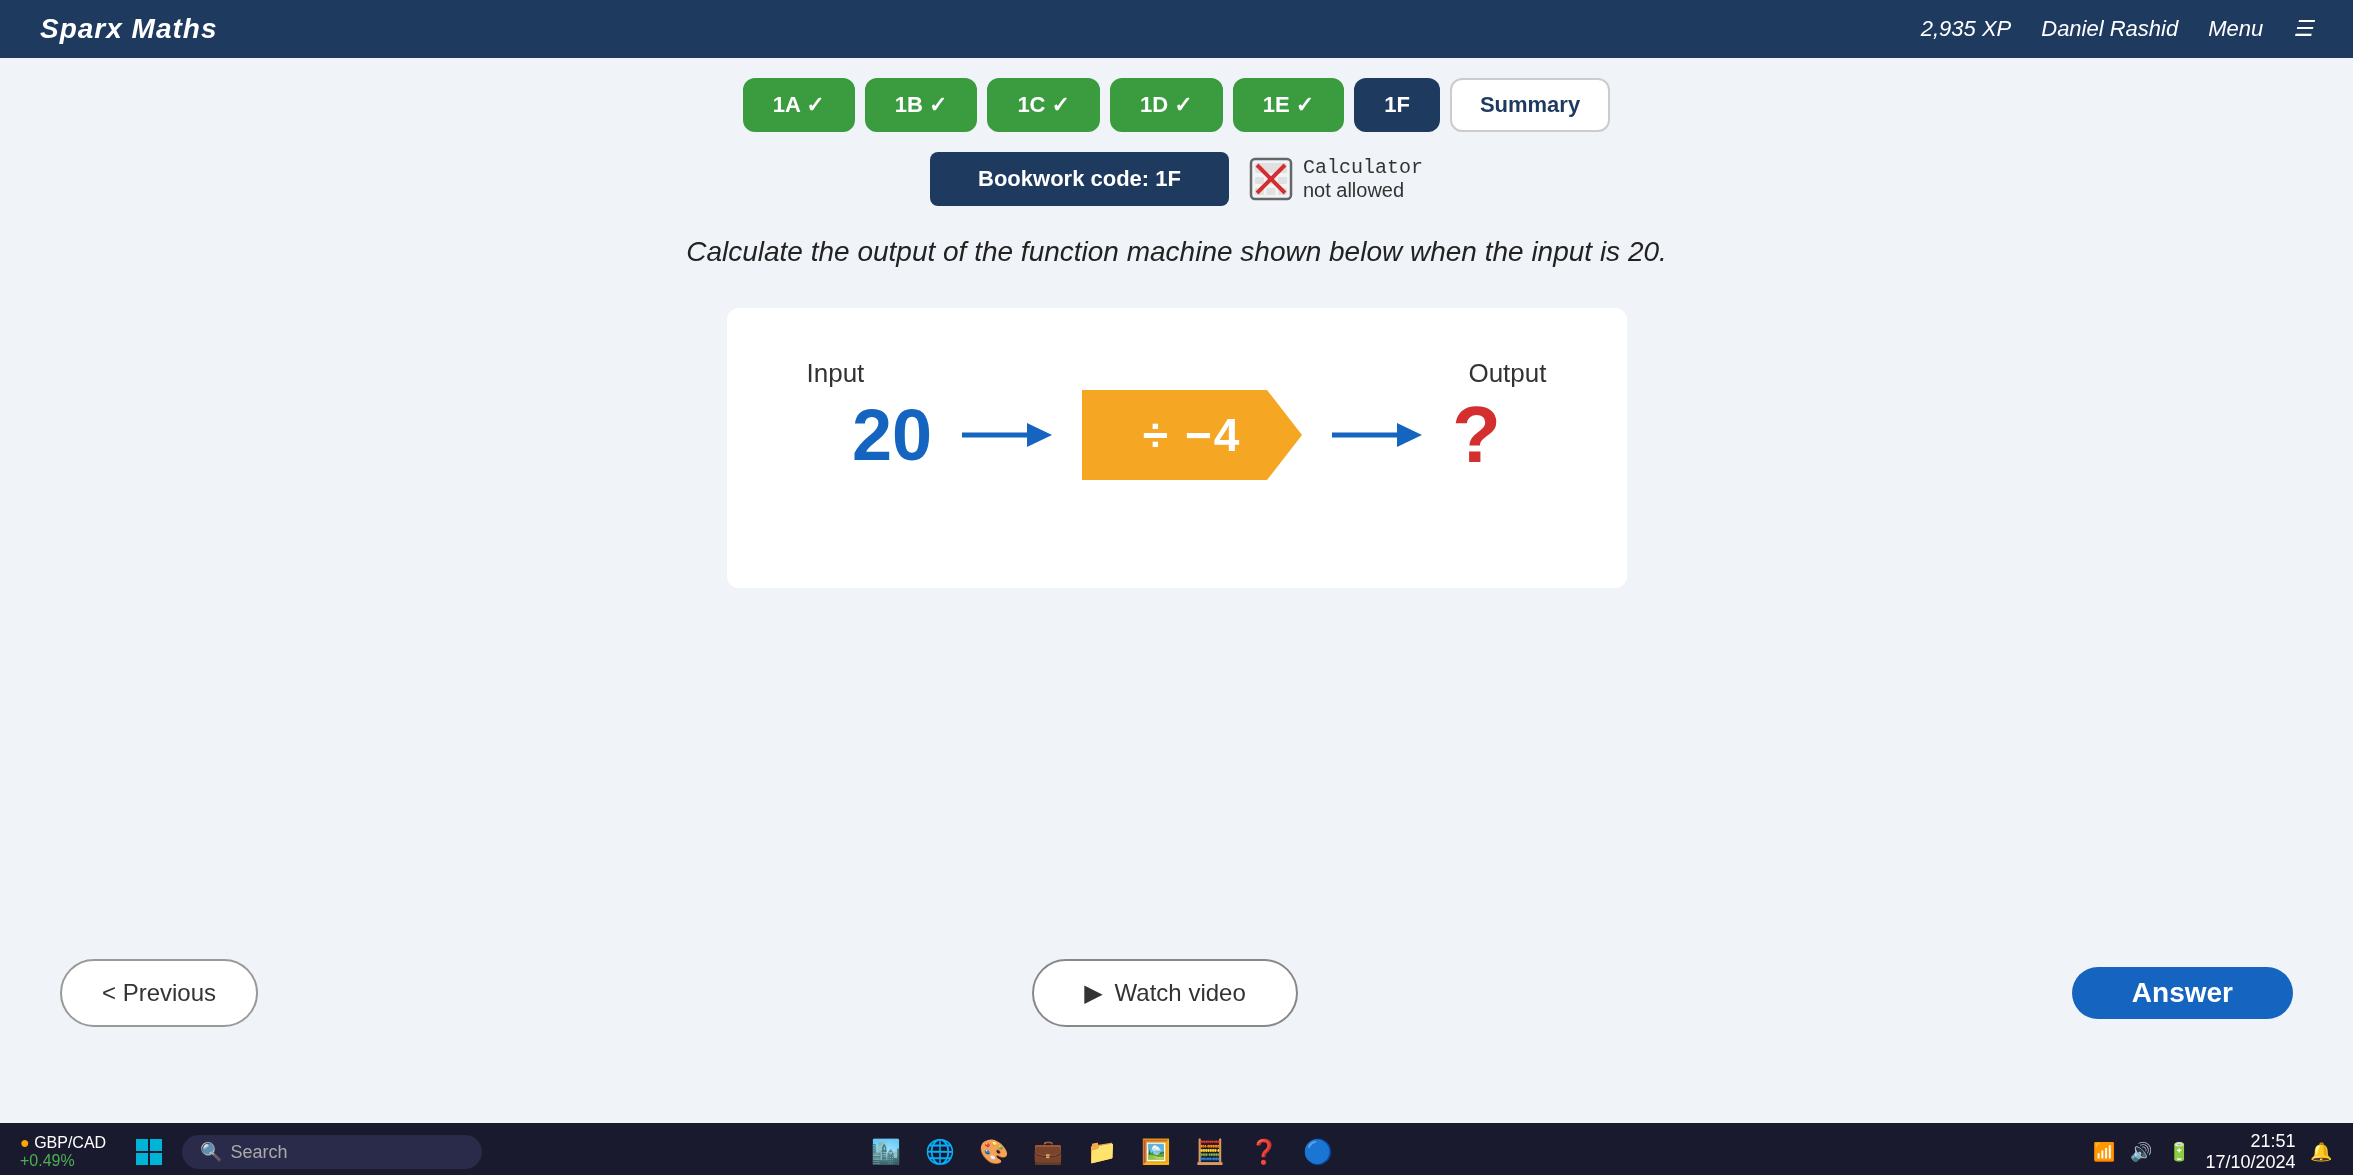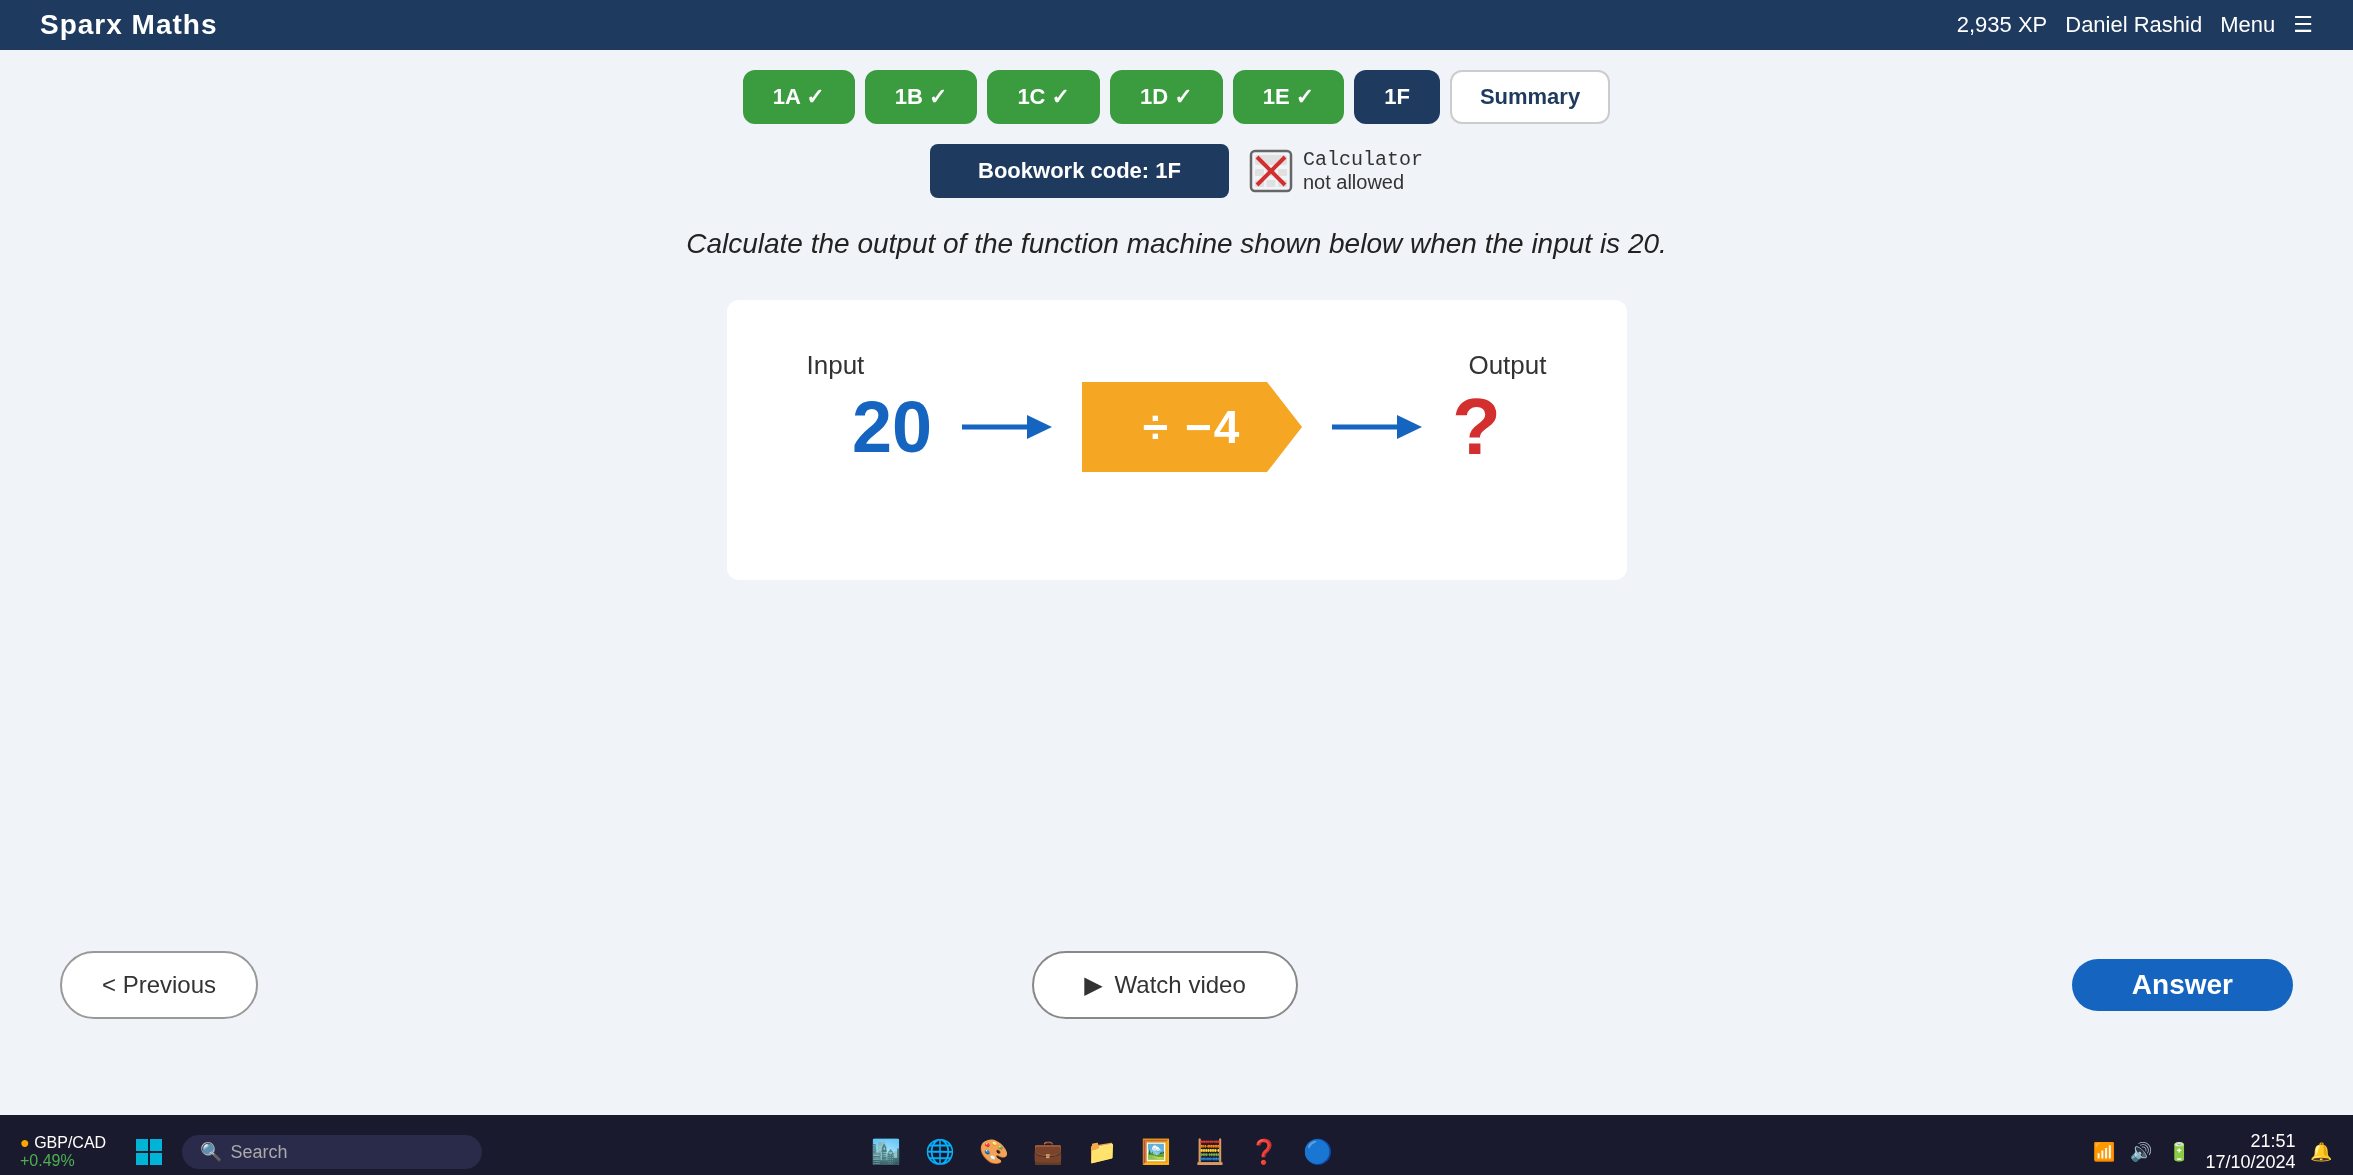--- a/index.html
+++ b/index.html
@@ -8,38 +8,39 @@
       background: #1a1a2e;
       width: 2353px;
       height: 1175px;
       overflow: hidden;
       position: relative;
     }
 
     
     .top-bar {
       background: #1e3a5f;
-      height: 50px;
+      height: 58px;
       display: flex;
       align-items: center;
       justify-content: space-between;
       padding: 0 40px;
       position: relative;
       z-index: 10;
+      font-style: italic;
     }
     .brand-name {
       color: white;
       font-size: 28px;
       font-weight: bold;
       letter-spacing: 1px;
     }
     .top-right {
       display: flex;
       align-items: center;
-      gap: 18px;
+      gap: 30px;
       color: white;
       font-size: 22px;
     }
 
     
     .main-area {
       background: #f0f4f8;
       height: calc(1175px - 50px - 60px);
       position: relative;
       display: flex;

